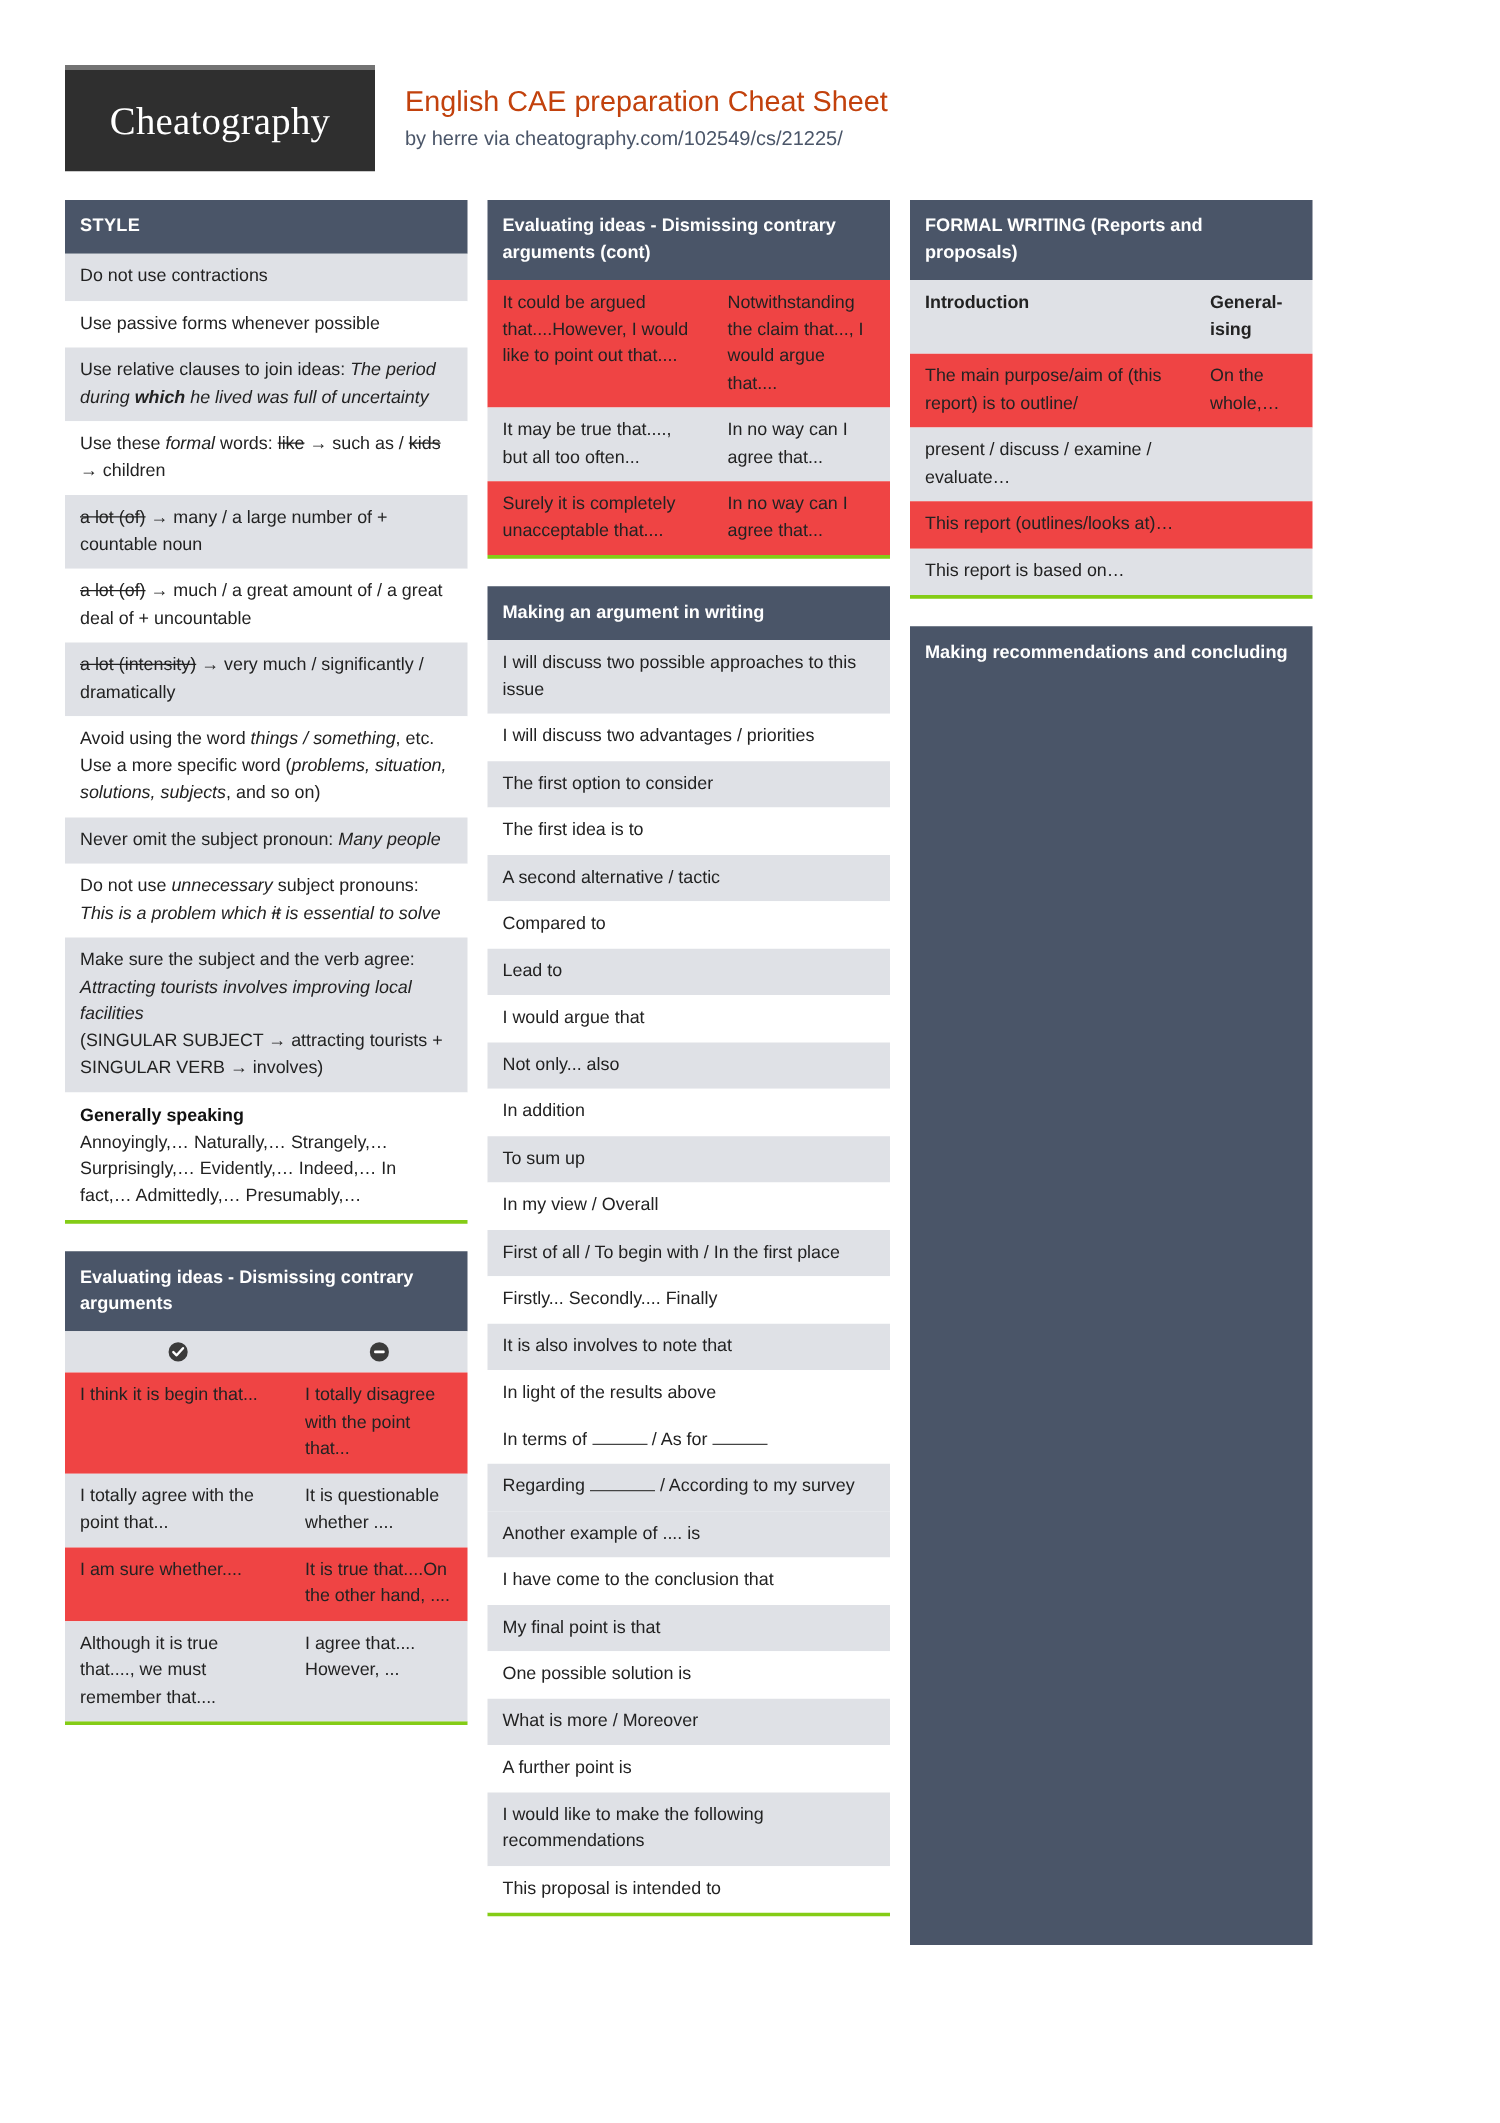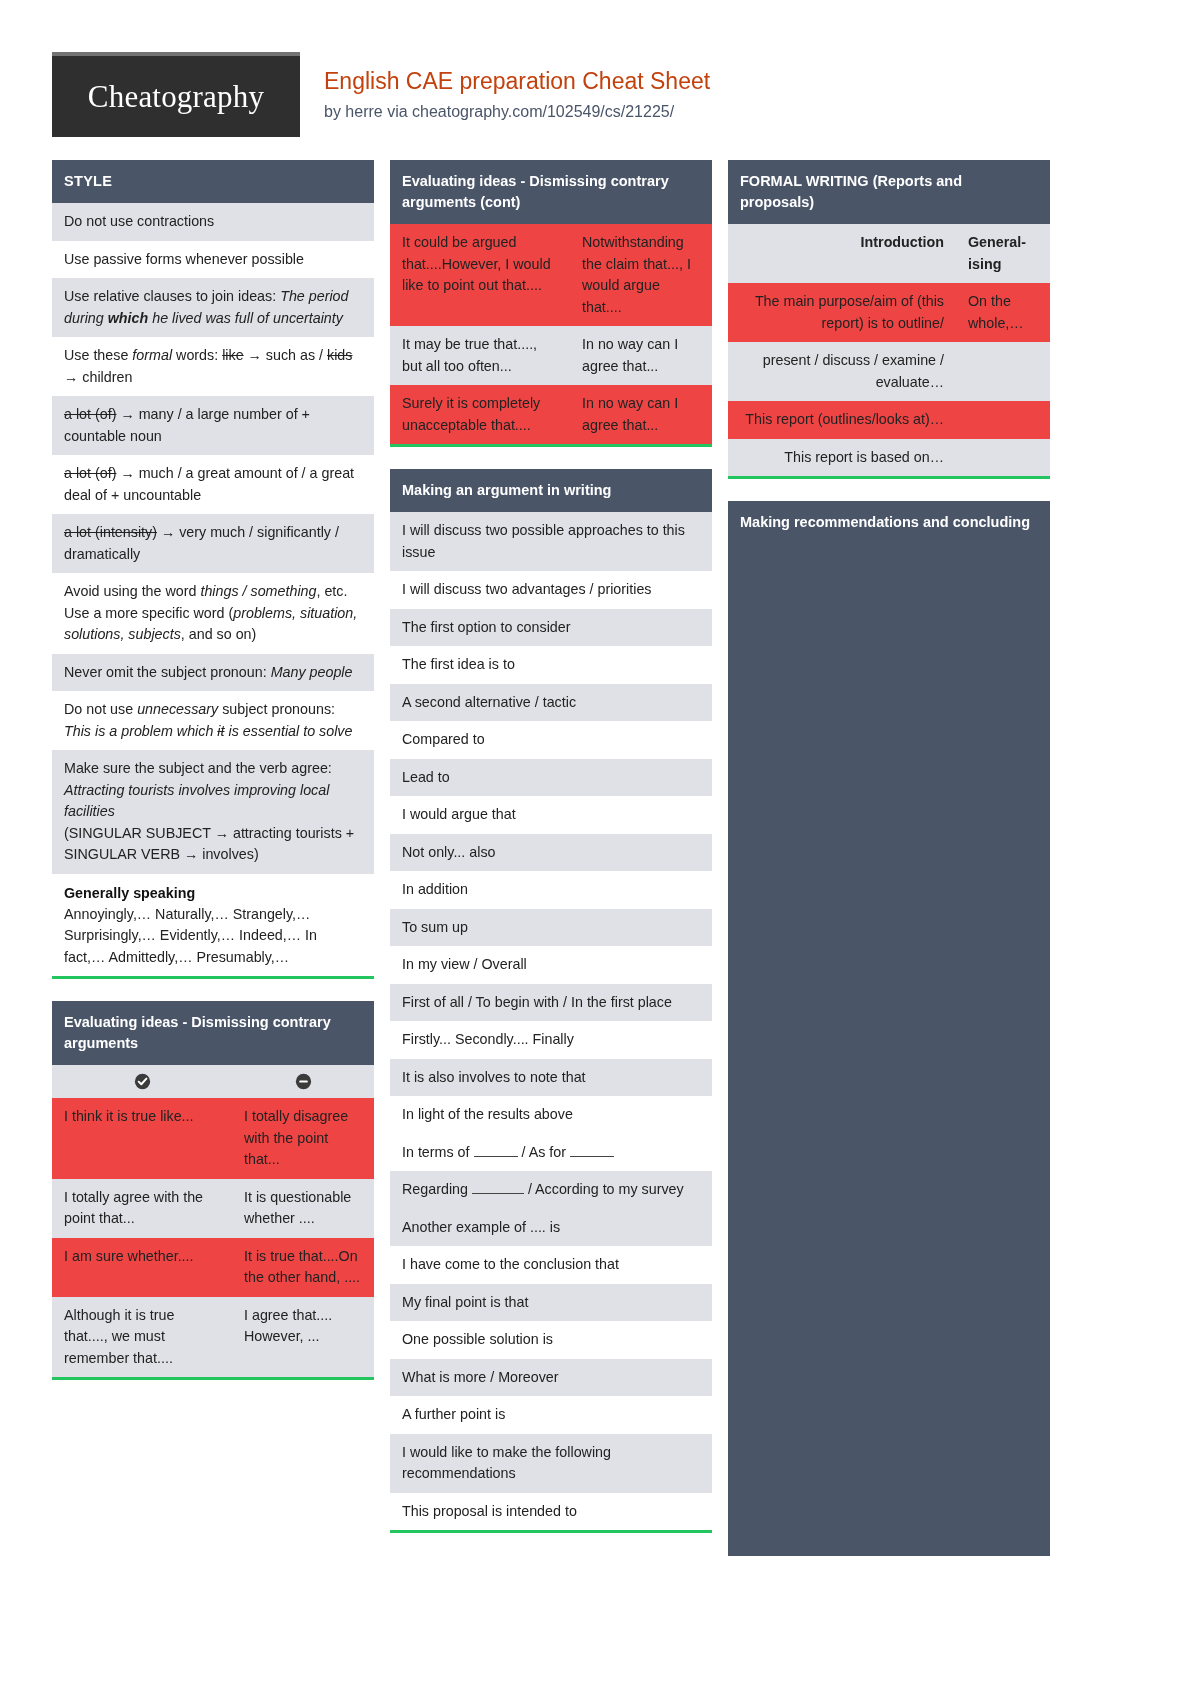--- a/index.html
+++ b/index.html
@@ -59,21 +59,21 @@
   .columns {
     position: absolute;
     left: 52px; top: 160px;
     width: 1000px;
     display: flex;
     gap: 16px;
     align-items: flex-start;
   }
   .col { width: 322px; flex: 0 0 322px; }
 
-  .block { margin-bottom: 22px; border-bottom: 3px solid #22c55e; }
+  .block { margin-bottom: 22px; border-bottom: 3px solid #84cc16; }
   .block.noborder { border-bottom: none; }
 
   .block-title {
     background: #4a5568;
     color: #ffffff;
     font-size: 14.5px;
     font-weight: bold;
     padding: 11px 12px;
     line-height: 21px;
   }
@@ -107,21 +107,21 @@
   }
   .tcell.c1 { flex: 0 0 180px; }
   .tcell.c2 { flex: 1 1 auto; }
   .thead .tcell { font-weight: bold; }
   .icon-row { background: #dfe1e6; }
   .icon-cell { display: flex; align-items: center; justify-content: center; padding: 8px 12px; }
   .icon-cell.c1 { flex: 0 0 180px; }
   .icon-cell.c2 { flex: 1 1 auto; }
 
   
-  .fw .tcell.c1 { flex: 0 0 228px; text-align: right; }
+  .fw .tcell.c1 { flex: 0 0 228px; }
   .fw .tcell.c2 { flex: 1 1 auto; }
 
   .spacer-block { background: #4a5568; }
   .tall { min-height: 1012px; }
 
   .subhead {
     font-size: 14.3px;
     font-weight: bold;
     color: #111;
     line-height: 22px;
@@ -186,21 +186,21 @@
           </div>
           <div class="icon-cell c2">
             <svg width="17" height="17" viewBox="0 0 20 20" aria-hidden="true">
                 <circle cx="10" cy="10" r="9" fill="#3b3b3b"></circle>
                 <rect x="5" y="8.7" width="10" height="2.6" rx="1" fill="#ffffff"></rect>
               </svg>
           </div>
         </div>
 
         <div class="trow">
-          <div class="tcell c1">I think it is true like...</div>
+          <div class="tcell c1">I think it is begin that...</div>
           <div class="tcell c2">I totally disagree with the point that...</div>
         </div>
         <div class="trow alt">
           <div class="tcell c1">I totally agree with the point that...</div>
           <div class="tcell c2">It is questionable whether ....</div>
         </div>
         <div class="trow">
           <div class="tcell c1">I am sure whether....</div>
           <div class="tcell c2">It is true that....On the other hand, ....</div>
         </div>

